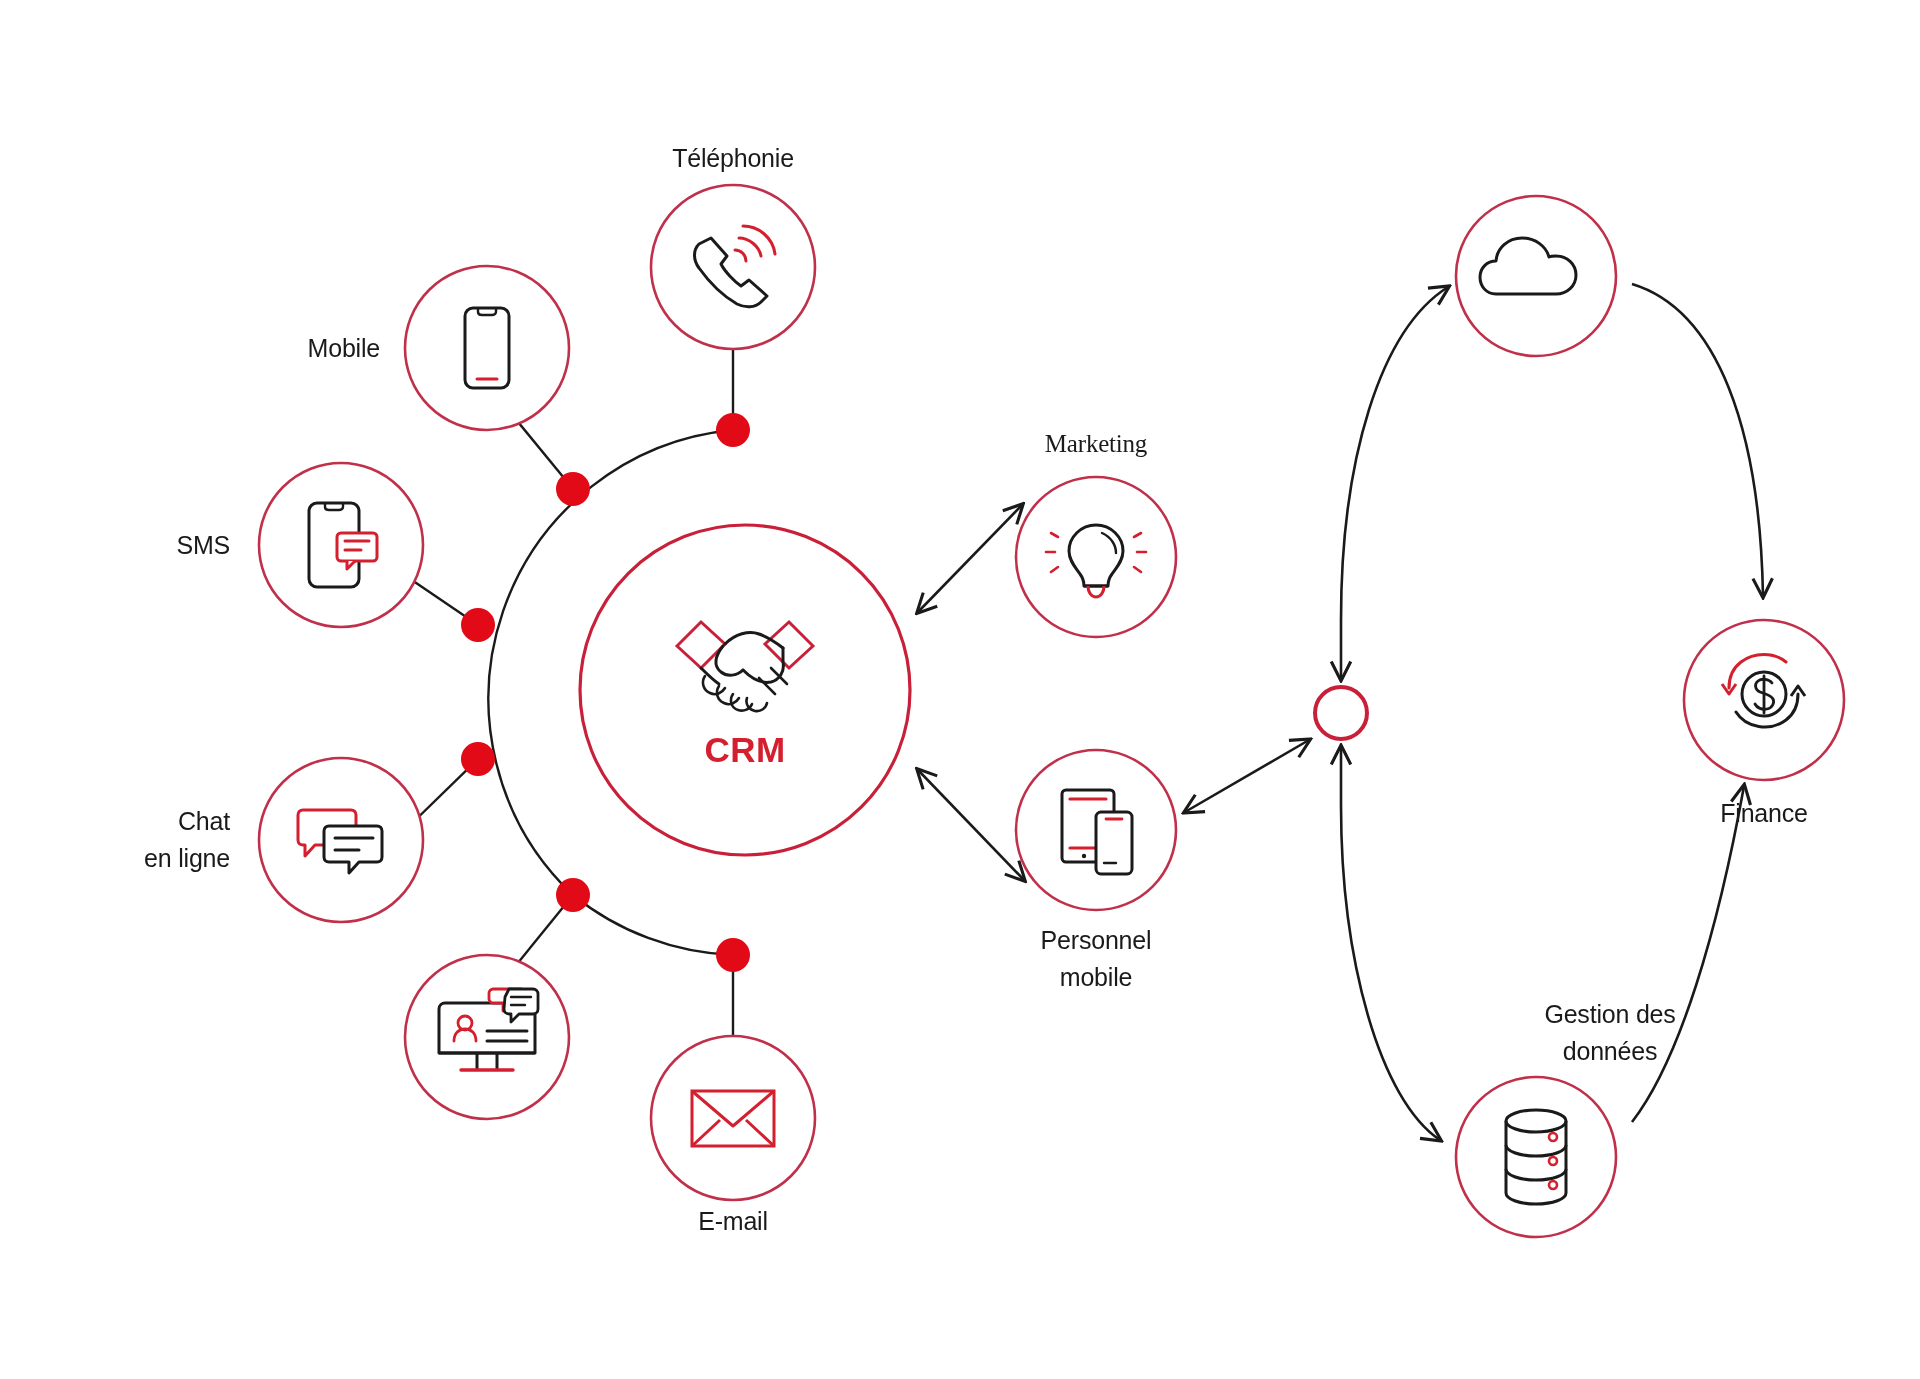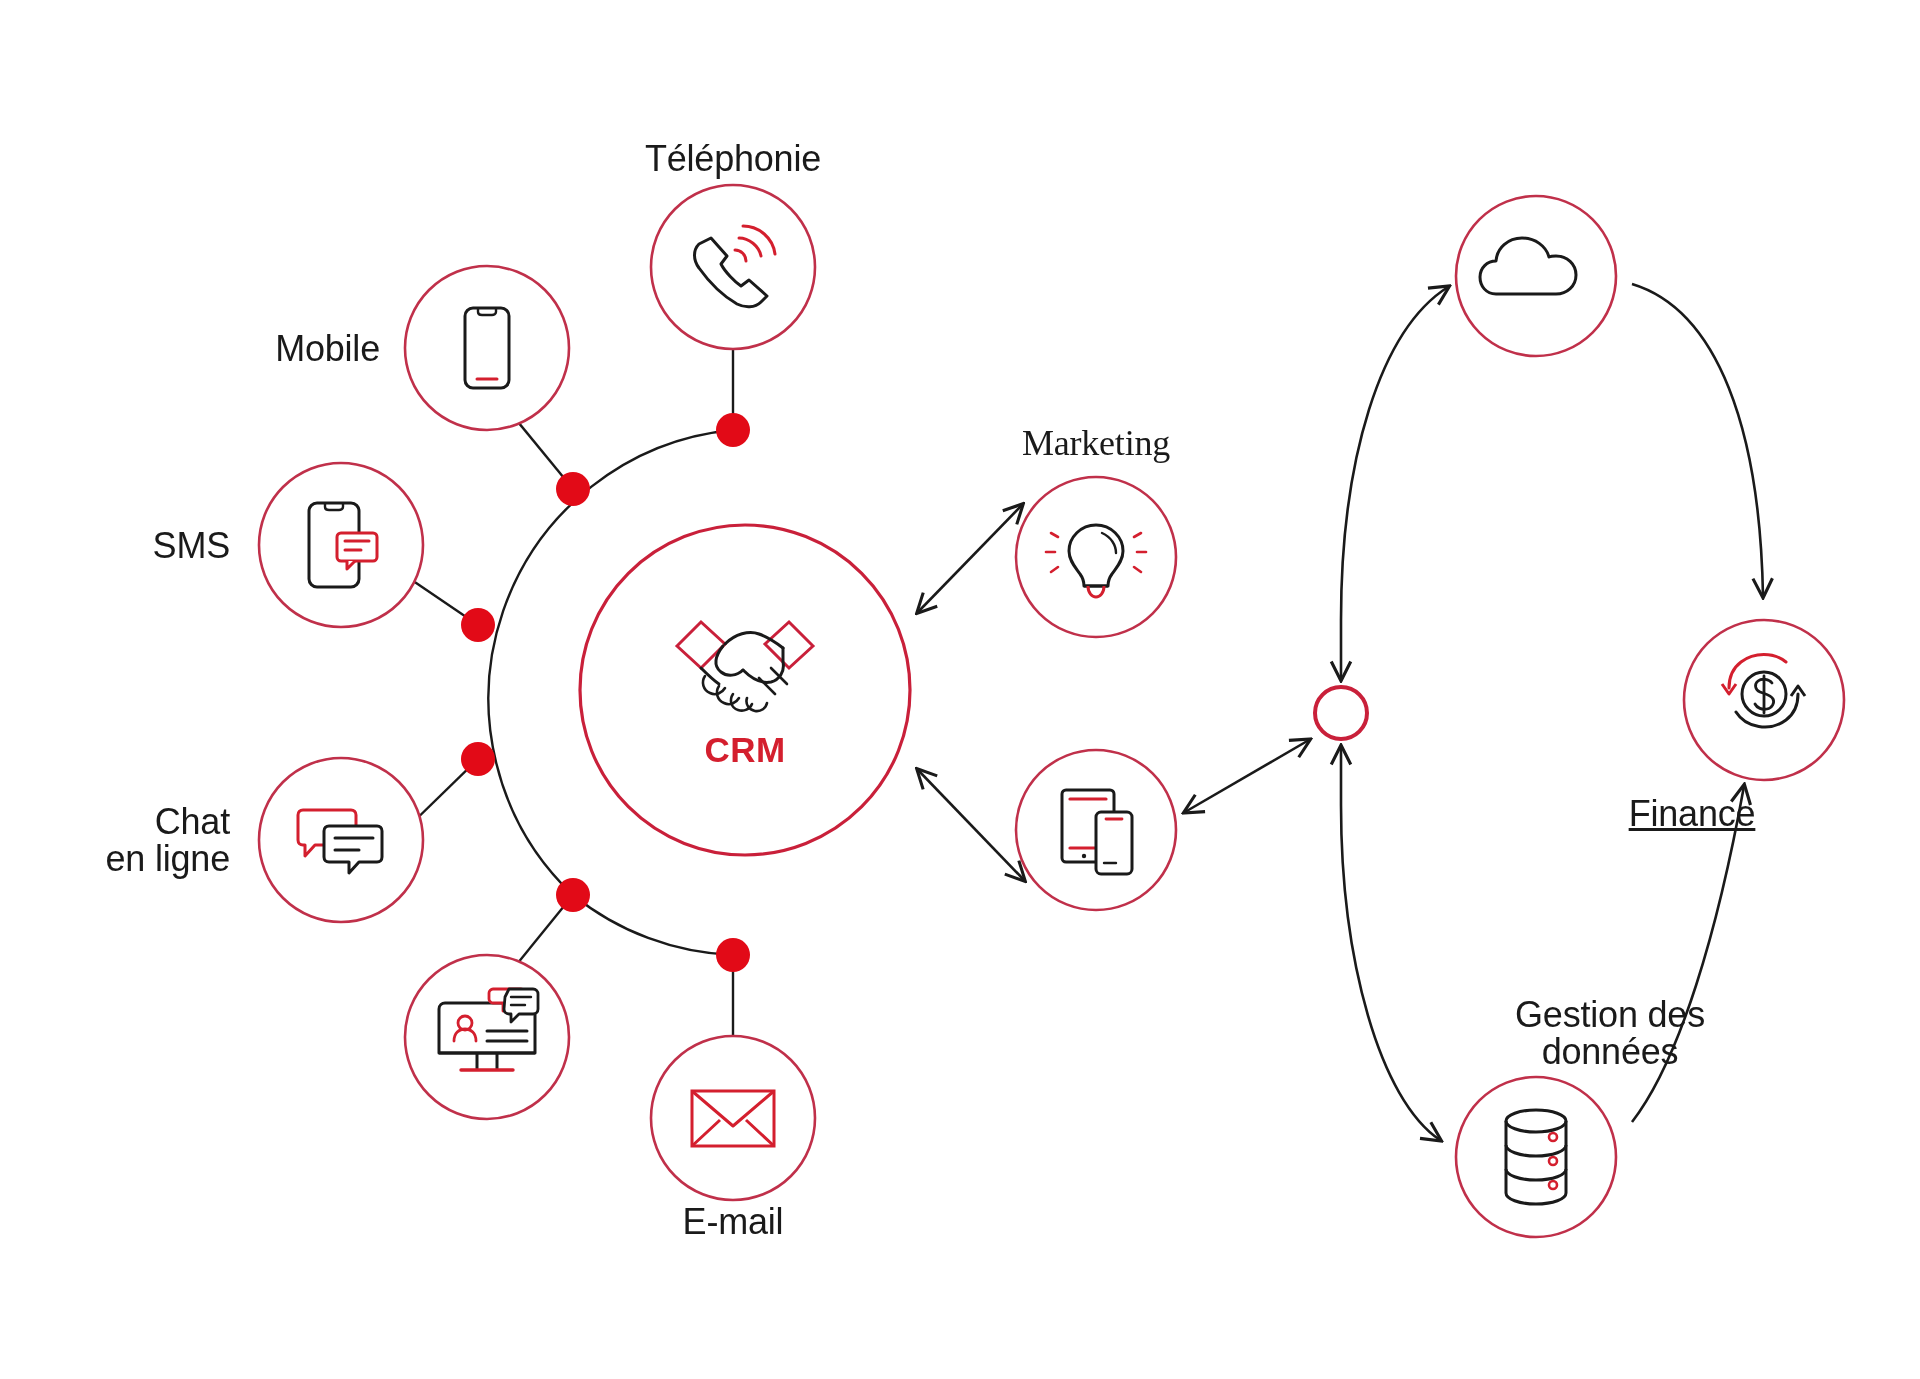--- a/index.html
+++ b/index.html
@@ -21,21 +21,21 @@
   }
   #diagram-svg {
     position: absolute;
     inset: 0;
     width: 1920px;
     height: 1379px;
   }
   .node-label {
     position: absolute;
     font-family: "Liberation Sans", sans-serif;
-    font-size: 36px;
+    font-size: 25px;
     line-height: 37px;
     color: #1a1a1a;
     white-space: pre;
     letter-spacing: -0.2px;
   }
   .node-label.center { text-align: center; }
   .node-label.right  { text-align: right; }
   .crm-text {
     position: absolute;
     font-family: "Liberation Sans", sans-serif;
@@ -258,22 +258,24 @@
   <div class="node-label right" style="left:-10px; top:527px; width:240px;">SMS</div>
 
   <div class="node-label right" style="left:-10px; top:803px; width:240px;">Chat
 en ligne</div>
 
 
   <div class="node-label center" style="left:613px; top:1203px; width:240px;text-align:center;">E-mail</div>
 
   <div class="node-label center" style="left:976px; top:425px; width:240px;font-family:Liberation Serif, serif;">Marketing</div>
 
-
-
-  <div class="node-label center" style="left:1572px; top:795px; width:240px;text-decoration:underline;">Finance</div>
+  <div class="node-label center" style="left:976px; top:922px; width:240px;">Personnel
+mobile</div>
+
+
+  <div class="node-label center" style="left:1644px; top:795px; width:240px;">Finance</div>
 
   <div class="node-label center" style="left:1480px; top:996px; width:260px;">Gestion des
 données</div>
 
   <div class="crm-text" style="left:625px; top:730px; width:240px;">CRM</div>
 
 </div>
 
 </body></html>

